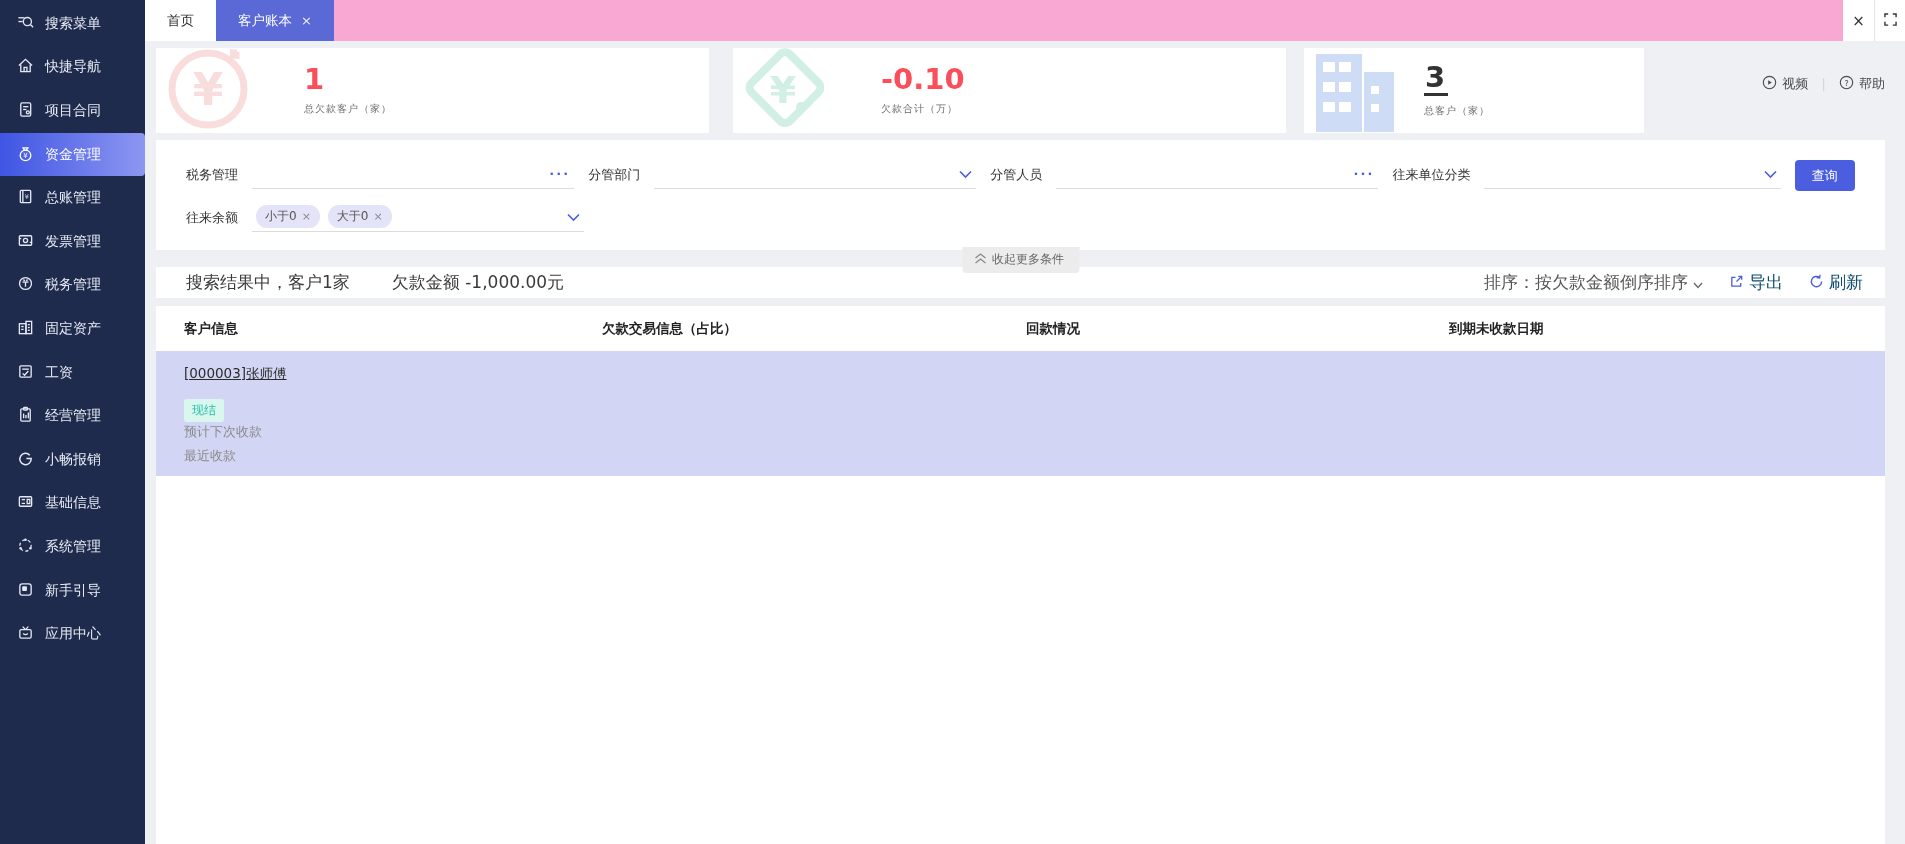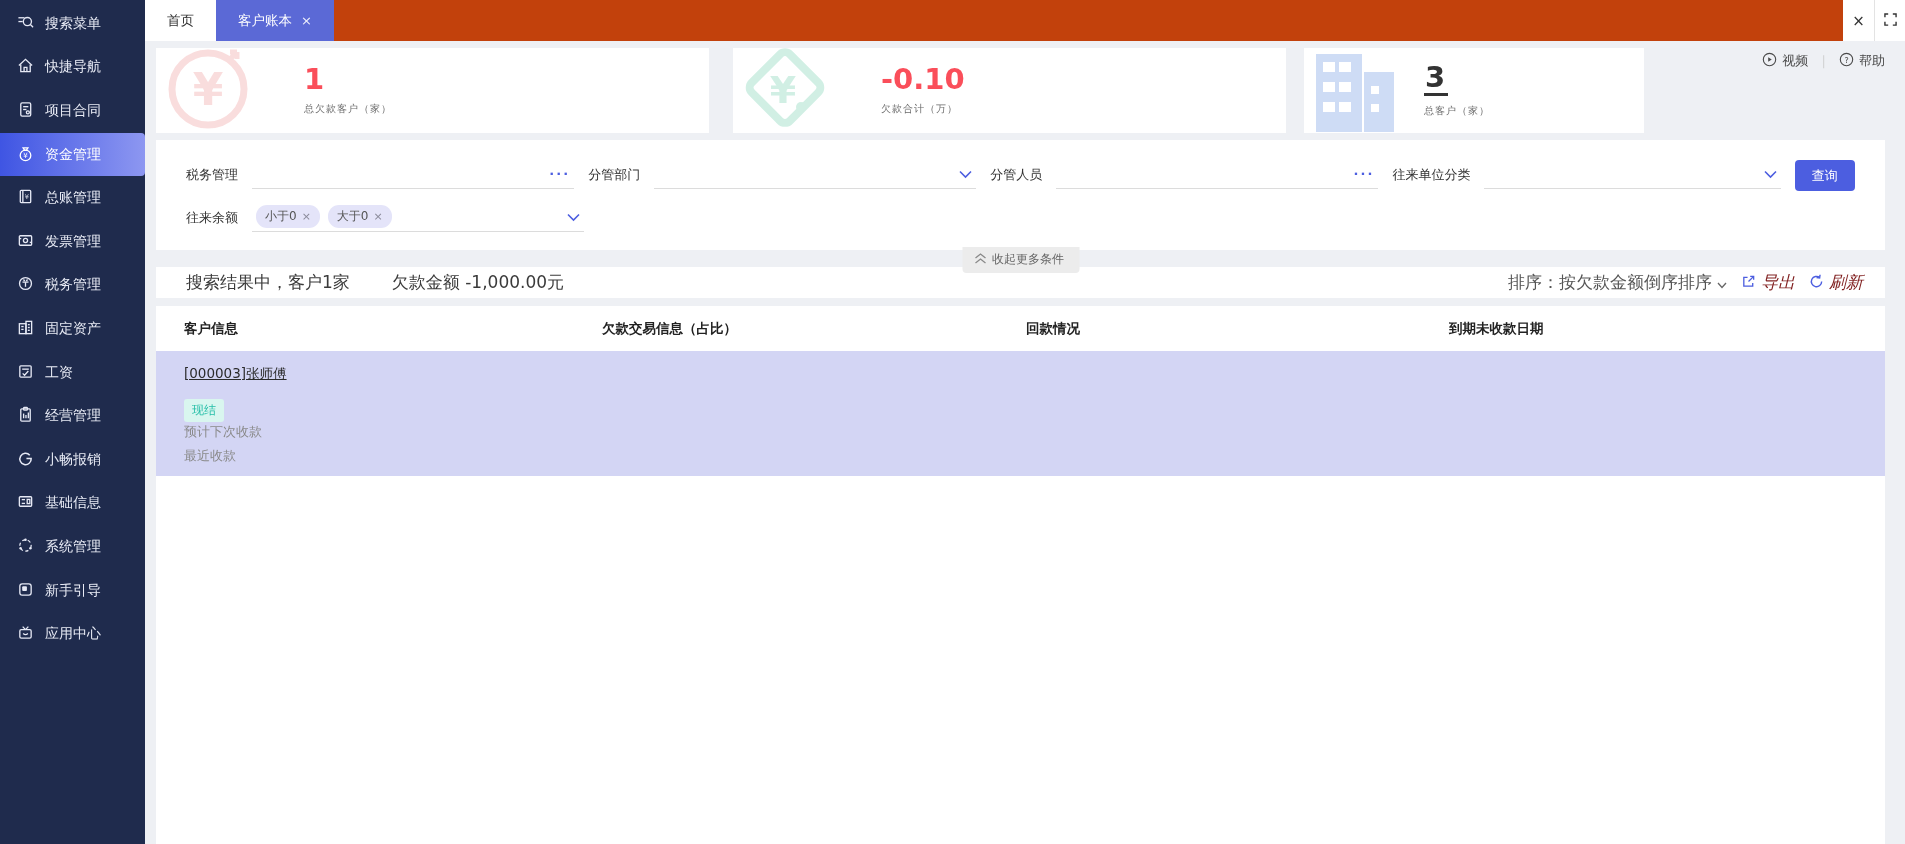--- a/index.html
+++ b/index.html
@@ -8,21 +8,21 @@
   .app { width:1905px; height:844px; display:flex; overflow:hidden; }
 
   
   .sidebar { width:145px; flex-shrink:0; background:#1f2b4d; color:#e8ebf5; padding-top:2px; }
   .side-item { height:43.6px; display:flex; align-items:center; gap:11px; padding-left:17px; font-size:14px; cursor:pointer; white-space:nowrap; }
   .side-item svg { flex-shrink:0; }
   .side-item.active { background:linear-gradient(90deg,#3f55e3 0%,#8d97f1 100%); border-radius:0 4px 4px 0; color:#fff; }
 
   
   .main { flex:1; display:flex; flex-direction:column; min-width:0; }
-  .topbar { height:41px; background:#c2410c; display:flex; align-items:stretch; flex-shrink:0; }
+  .topbar { height:41px; background:#f9a8d4; display:flex; align-items:stretch; flex-shrink:0; }
   .tab { padding:0 22px; display:flex; align-items:center; font-size:13.5px; cursor:pointer; }
   .tab-home { background:#fff; color:#333; }
   .tab-active { background:#5b69d6; color:#fff; gap:9px; }
   .tab-close { font-size:13px; opacity:.9; }
   .top-spacer { flex:1; }
   .win-btn { width:31px; background:#fff; color:#333; display:flex; align-items:center; justify-content:center; font-size:15px; cursor:pointer; }
   .win-btn + .win-btn { border-left:1px solid #e3e3e3; }
 
   .content { flex:1; background:#eef0f4; padding:7px 20px 0 11px; display:flex; flex-direction:column; min-height:0; }
 
@@ -32,21 +32,21 @@
   .card1 { width:553px; margin-right:24px; }
   .card2 { width:553px; margin-right:18px; }
   .card3 { width:340px; }
   .card-icon { position:absolute; left:6px; top:50%; transform:translateY(-50%); opacity:.9; }
   .card-body { margin-left:148px; }
   .card3 .card-body { margin-left:120px; }
   .card-value { font-size:29px; font-weight:bold; color:#fa4e5a; line-height:1; }
   .card-value.dark { color:#333; border-bottom:3px solid #333; display:inline-block; padding:0 3px 1px 1px; }
   .card-label { font-size:10px; color:#6b6b6b; margin-top:8px; letter-spacing:1px; }
 
-  .help-links { margin-left:auto; margin-top:4px; display:flex; align-items:center; gap:9px; font-size:13px; color:#4a4a4a; }
+  .help-links { margin-left:auto; margin-top:27px; display:flex; align-items:center; gap:9px; font-size:13px; color:#4a4a4a; }
   .help-link { display:flex; align-items:center; gap:5px; cursor:pointer; }
   .help-sep { color:#c9c9c9; }
 
   
   .filter-panel { background:#fff; margin-top:7px; padding:20px 30px 18px 30px; position:relative; flex-shrink:0; margin-bottom:17px; }
   .filter-row { display:flex; align-items:center; }
   .filter-row2 { margin-top:14px; }
   .field { display:flex; align-items:flex-end; width:398px; margin-right:14px; }
   .field-label { font-size:13px; color:#333; margin-right:14px; white-space:nowrap; padding-bottom:5px; }
   .field-line { flex:1; border-bottom:1px solid #dcdcdc; min-height:27px; display:flex; align-items:center; justify-content:flex-end; padding:0 4px 3px 4px; position:relative; }
@@ -55,23 +55,23 @@
   .tags-line { justify-content:space-between; }
   .tags-wrap { display:flex; align-items:center; }
   .tag { background:#e4e4f9; border-radius:11px; padding:3px 9px; font-size:12px; color:#555; display:inline-flex; align-items:center; gap:5px; margin-right:8px; }
   .tag-x { color:#8a8a9a; font-size:11px; cursor:pointer; }
   .search-btn { margin-left:auto; width:62px; height:31px; background:#4c5ee0; color:#fff; border:none; border-radius:4px; font-size:13px; cursor:pointer; font-family:inherit; }
   .collapse-tab { position:absolute; left:50%; bottom:-23px; transform:translateX(-50%); background:#ececec; color:#666; font-size:12px; padding:4px 15px 5px 12px; border-radius:0 0 4px 4px; display:flex; align-items:center; gap:6px; cursor:pointer; white-space:nowrap; }
 
   
   .results-bar { background:#fff; height:31px; display:flex; align-items:center; padding:0 22px 0 30px; font-size:17px; color:#3a3a3a; flex-shrink:0; }
   .results-amount { margin-left:42px; }
-  .results-right { margin-left:auto; display:flex; gap:14px; }
+  .results-right { margin-left:auto; display:flex; gap:26px; }
   .sort-ctl { display:flex; align-items:center; gap:5px; color:#555; cursor:pointer; }
-  .icon-link { display:flex; align-items:center; gap:5px; color:#7f1d1d; cursor:pointer;font-style:italic; }
+  .icon-link { display:flex; align-items:center; gap:5px; color:#0c4a6e; cursor:pointer; }
 
   
   .table-panel { background:#fff; margin-top:8px; flex:1; min-height:0; padding:0 28px; overflow:hidden; }
   .t-header { display:flex; height:45px; align-items:center; font-size:13.5px; font-weight:bold; color:#222; }
   .col1 { width:418px; } .col2 { width:424px; } .col3 { width:423px; } .col4 { flex:1; }
   .t-row { display:flex; background:#d3d5f4; margin:0 -28px; padding:12px 28px 10px 28px; min-height:76px;flex-direction:column; }
   .cust-link { font-size:13.5px; color:#2b2b2b; text-decoration:underline; cursor:pointer; }
   .pay-tag { display:inline-block; margin-top:16px; background:#d9f6ef; color:#26bfa8; font-size:12px; padding:3px 8px; border-radius:3px; }
   .debt-wrap { display:flex; }
   .debt-left { width:250px; }

